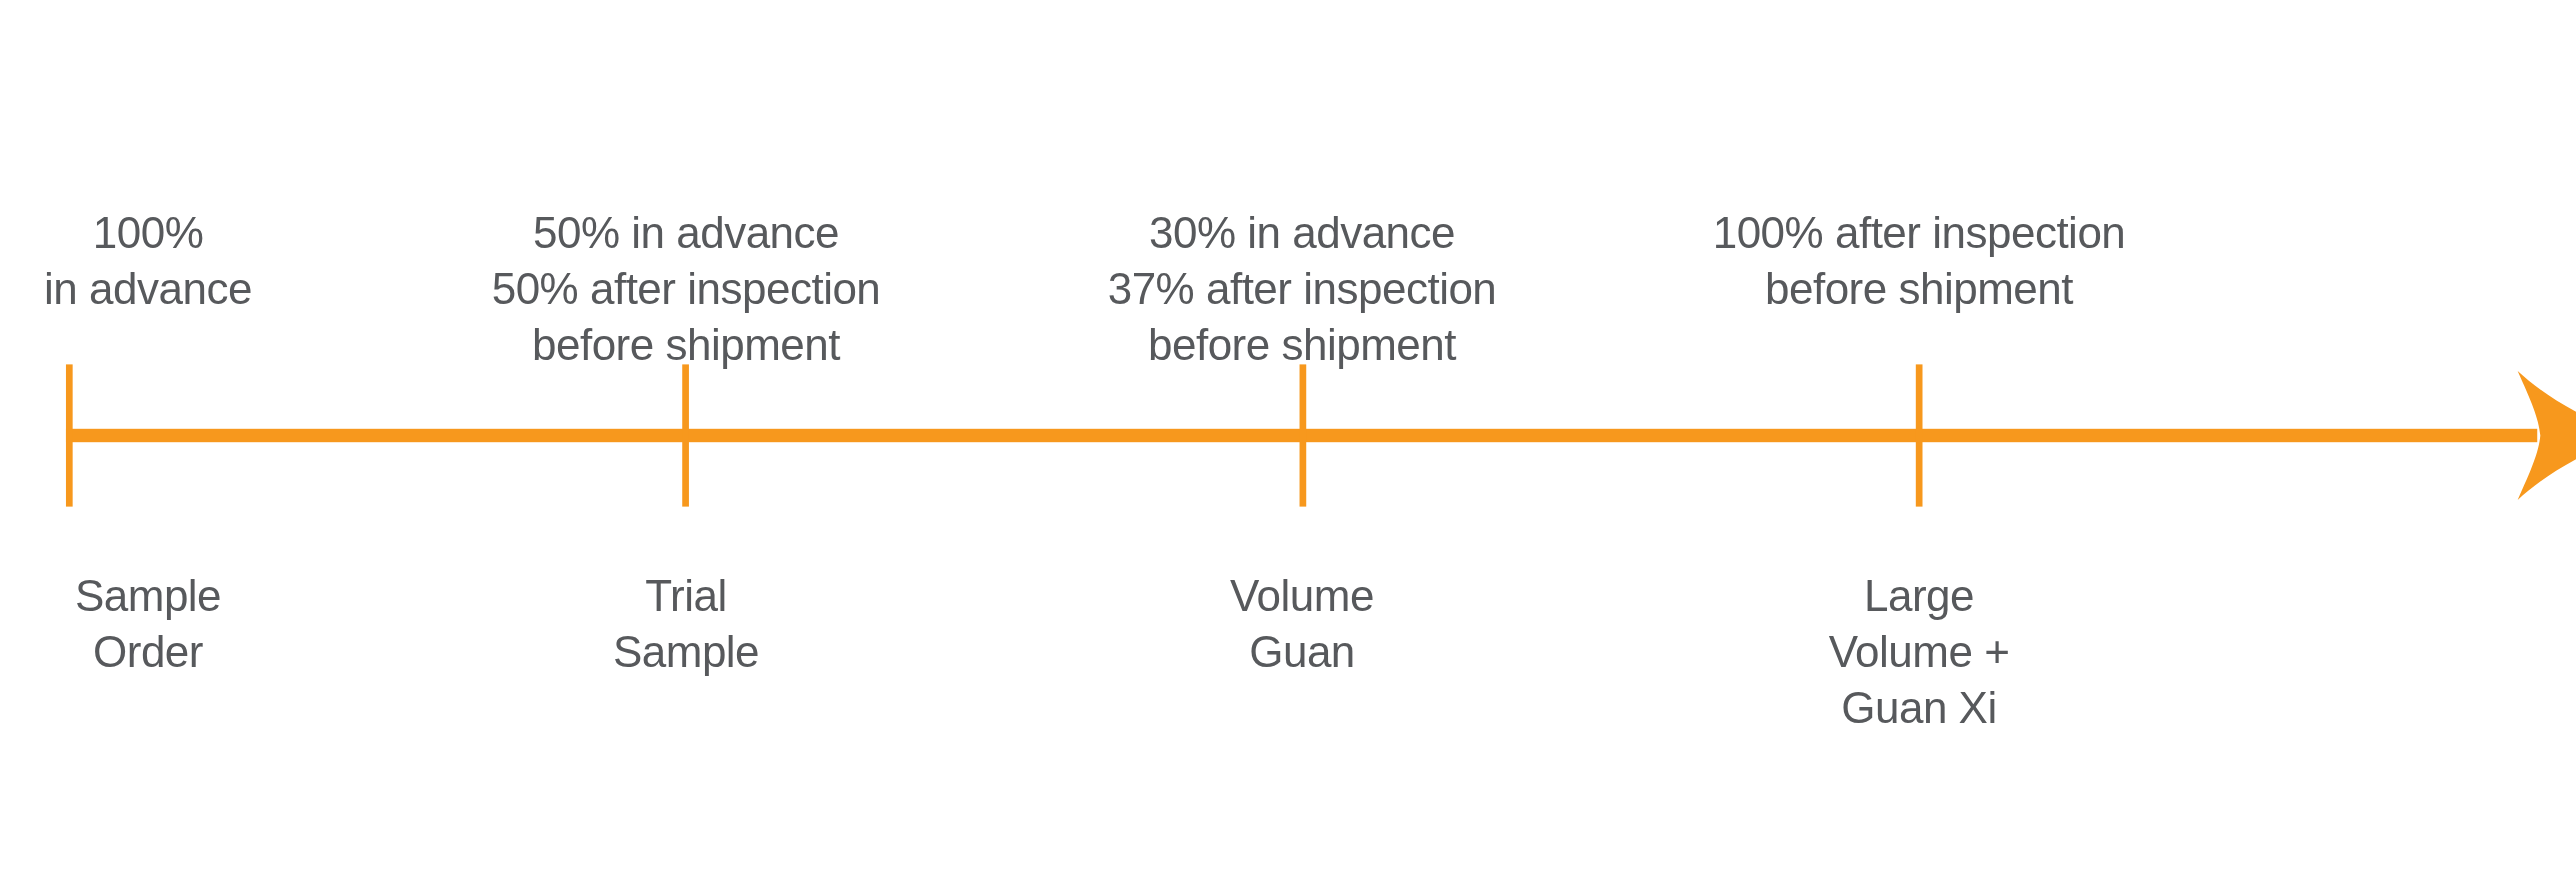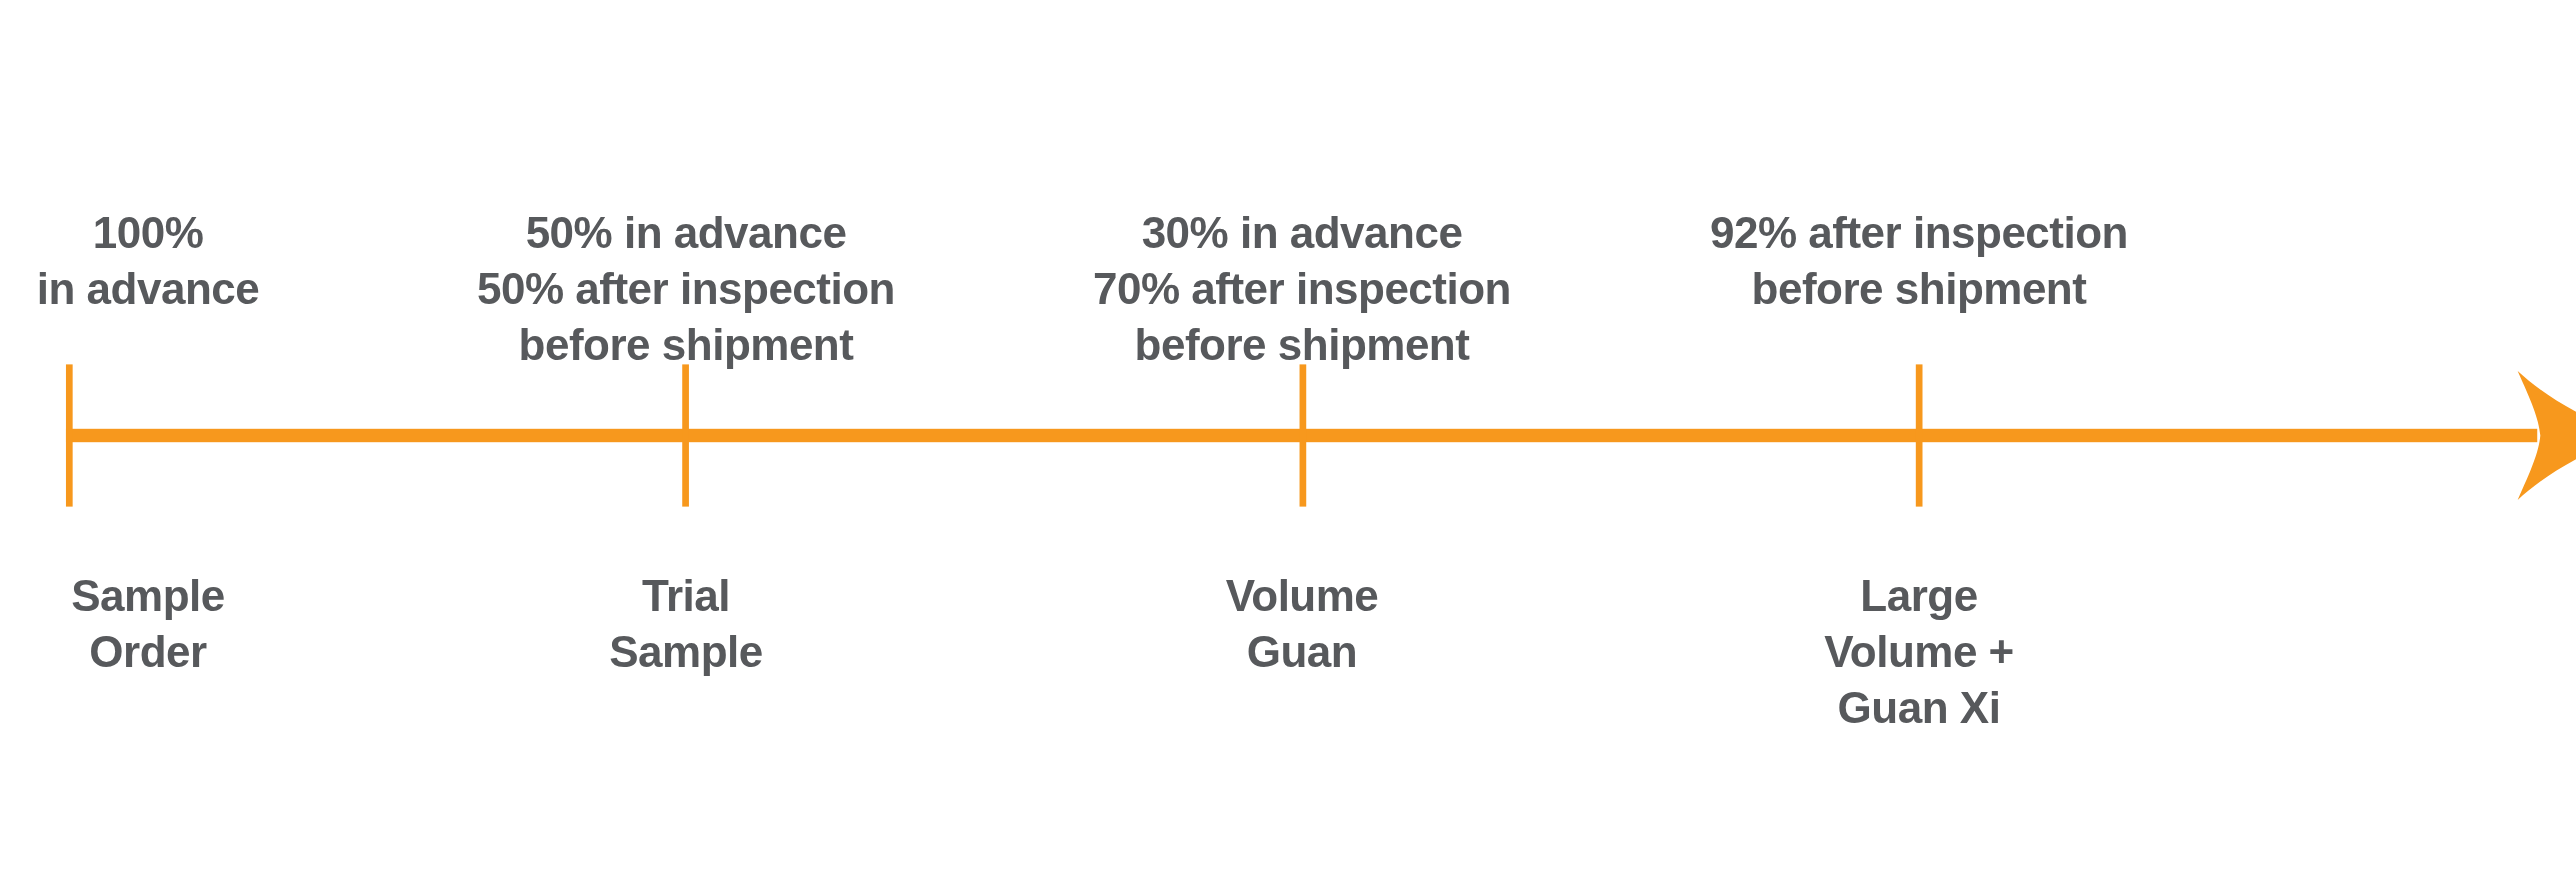--- a/index.html
+++ b/index.html
@@ -31,21 +31,21 @@
     width:0;
   }
   .terms, .order-label{
     position:absolute;
     left:0;
     transform:translateX(-50%);
     width:max-content;
     text-align:center;
     white-space:pre-line;
     color:var(--text);
-    font-weight:700;
+    font-weight:400;
     font-size:44px;
     line-height:56px;
     letter-spacing:-0.5px;
   }
   .terms{ top:205px; }
   .order-label{ top:568px; }
 </style>
 </head>
 <body>
 
@@ -78,28 +78,28 @@
   <div class="milestone" style="--cx:686px">
     <div class="terms">50% in advance
 50% after inspection
 before shipment</div>
     <div class="order-label">Trial
 Sample</div>
   </div>
 
   <div class="milestone" style="--cx:1302px">
     <div class="terms">30% in advance
-70% after inspection
+37% after inspection
 before shipment</div>
     <div class="order-label">Volume
 Guan</div>
   </div>
 
   <div class="milestone" style="--cx:1919px">
-    <div class="terms">92% after inspection
+    <div class="terms">100% after inspection
 before shipment</div>
     <div class="order-label">Large
 Volume +
 Guan Xi</div>
   </div>
 
 </div>
 
 
 </body></html>

